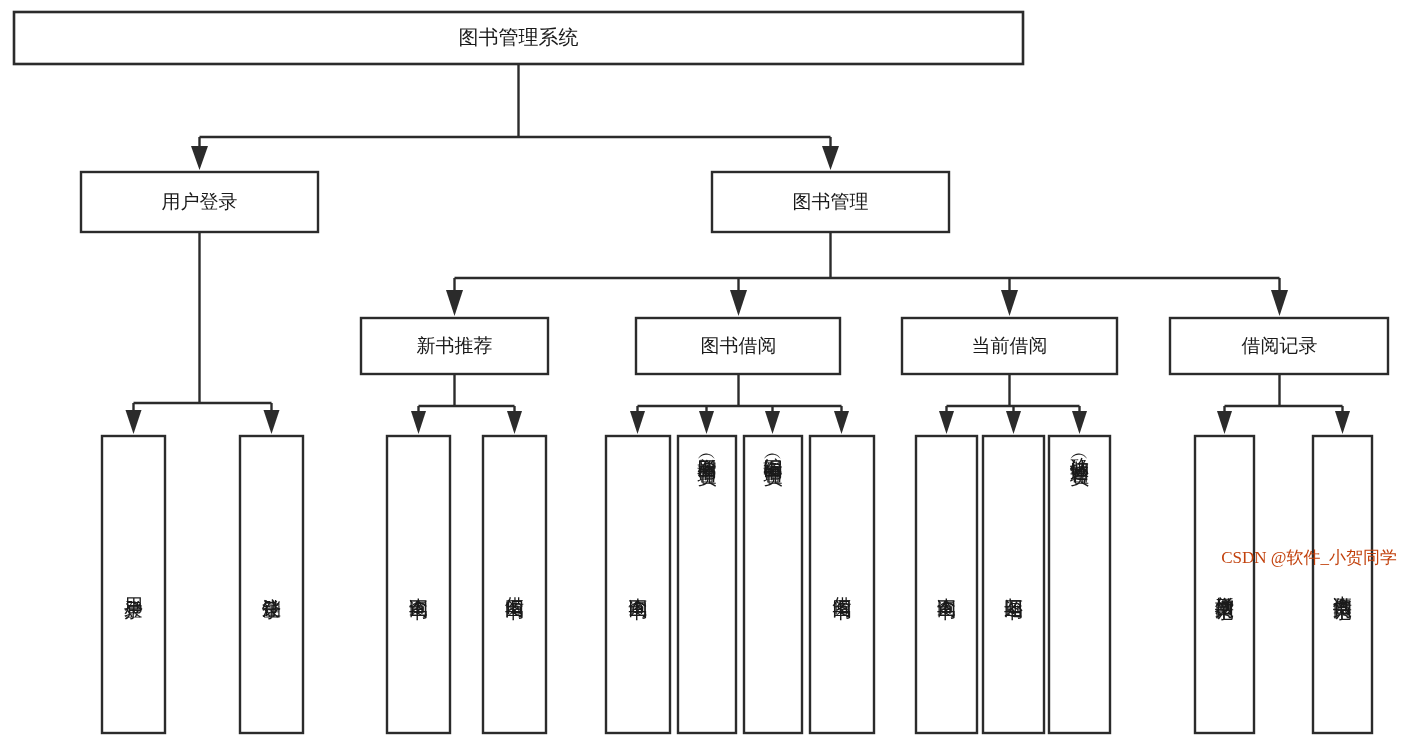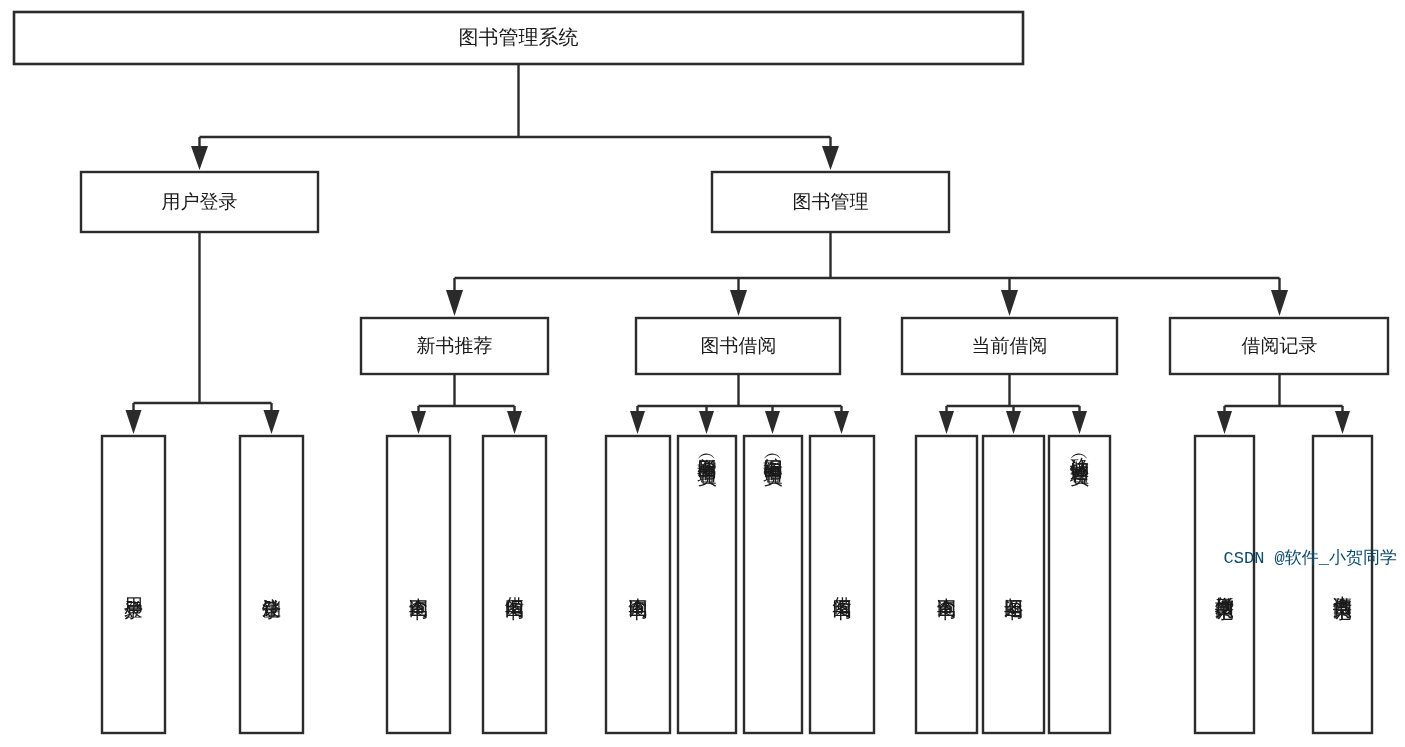--- a/index.html
+++ b/index.html
@@ -68,23 +68,23 @@
     font-size: 19px;
     line-height: 1.06;
     color: #1a1a1a;
     white-space: nowrap;
     letter-spacing: 1.5px;
   }
   .watermark {
     position: absolute;
     right: 8px;
     bottom: 4px;
-    font-family: Liberation Mono, monospace;
+    font-family: Liberation Serif, serif;
     font-size: 17px;
-    color: #0c4a6e;
+    color: #c2410c;
     white-space: nowrap;
     user-select: none;
   }
 </style>
 </head>
 <body>
 
 <div id="diagram-root">
 
   <svg class="diagram-canvas" viewBox="0 0 1405 747">

